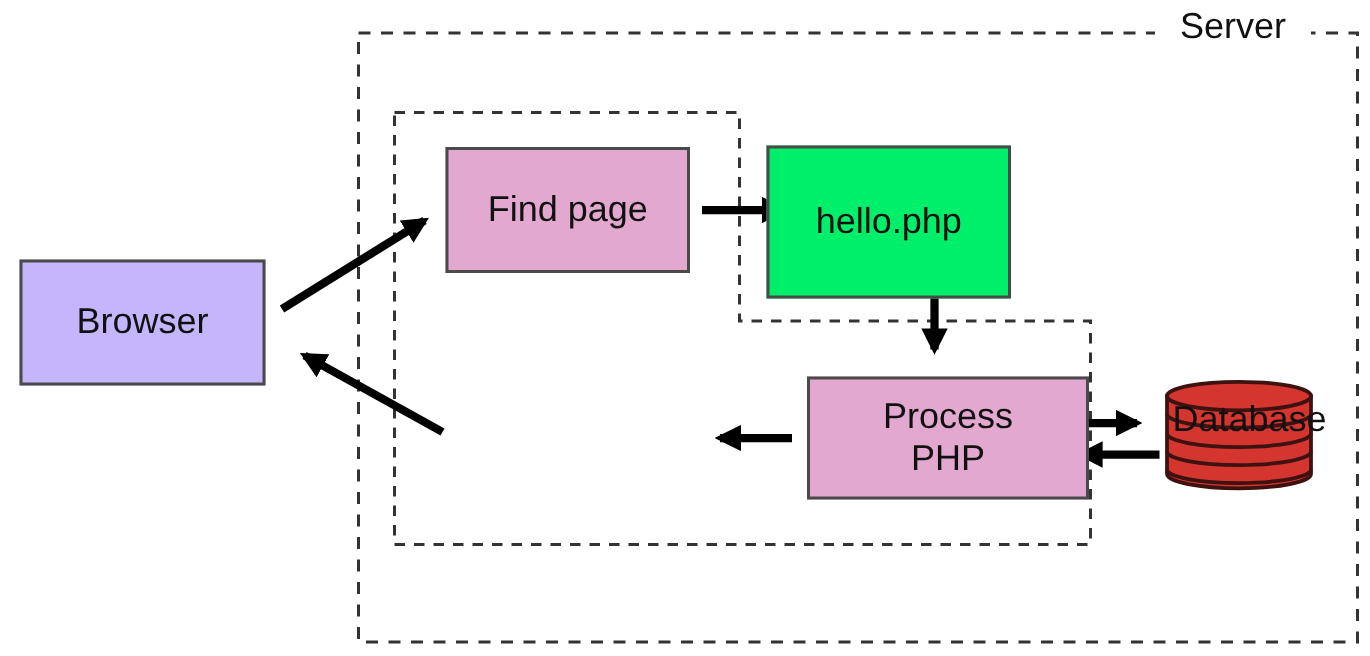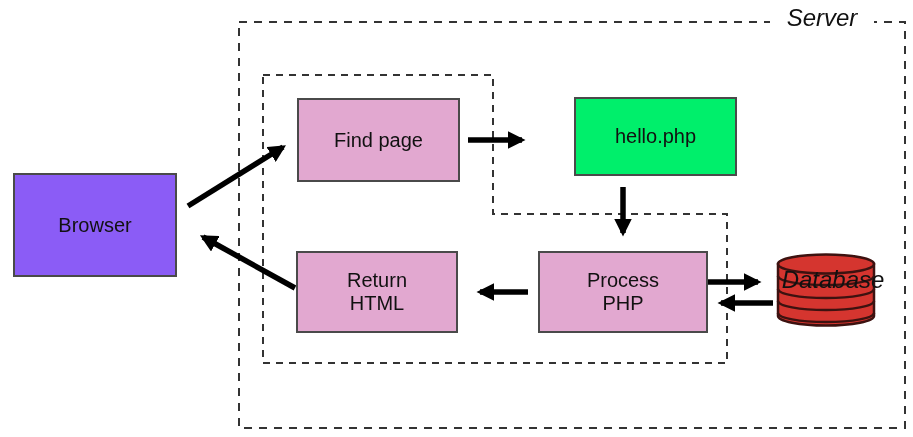--- a/index.html
+++ b/index.html
@@ -4,31 +4,31 @@
 <style>
   html,body{margin:0;padding:0;background:#fff;}
   #canvas{
     position:relative;width:913px;height:437px;background:#ffffff;
     font-family:"Liberation Sans", sans-serif;overflow:hidden;
   }
   #shapes{position:absolute;left:0;top:0;width:913px;height:437px;}
   .node{
     position:absolute;display:flex;align-items:center;justify-content:center;
     box-sizing:border-box;border:2px solid #4a4a4a;
-    font-size:20px;color:#111;text-align:center;white-space:pre-line;line-height:1.15;
+    font-size:24px;color:#111;text-align:center;white-space:pre-line;line-height:1.15;
   }
-  .node-browser{left:13px;top:173px;width:164px;height:104px;background:#8b5cf6;}
+  .node-browser{left:13px;top:173px;width:164px;height:84px;background:#c4b5fd;}
   .node-pink{background:#e2a8d0;}
   .node-find{left:297px;top:98px;width:163px;height:84px;}
-  .node-hello{left:574px;top:97px;width:163px;height:79px;background:#00ef6b;}
+  .node-hello{left:511px;top:97px;width:163px;height:102px;background:#00ef6b;}
   .node-return{left:296px;top:251px;width:162px;height:82px;}
-  .node-process{left:538px;top:251px;width:170px;height:82px;}
+  .node-process{left:538px;top:251px;width:188px;height:82px;}
   .zone-label{
     position:absolute;background:#ffffff;padding:0 6px;height:26px;line-height:26px;
-    font-size:24px;color:#111;text-align:center;font-style:italic;
+    font-size:24px;color:#111;text-align:center;
   }
   .label-server{left:770px;top:5px;width:92px;}
   .label-apache{left:283px;top:62px;width:106px;}
   .label-database{left:765px;top:221px;width:124px;background:transparent;margin-top:46px;}
 </style>
 </head>
 <body>
 
 <div id="canvas">
 
@@ -60,17 +60,15 @@
       <ellipse cx="826" cy="264" rx="48" ry="9.5" fill="#d5352f" stroke="#3d1210" stroke-width="2.5"></ellipse>
     </g>
   </svg>
 
   <div class="zone-label label-server">Server</div>
   <div class="zone-label label-database">Database</div>
 
   <div class="node node-browser">Browser</div>
   <div class="node node-pink node-find">Find page</div>
   <div class="node node-hello">hello.php</div>
-  <div class="node node-pink node-return">Return
-HTML</div>
   <div class="node node-pink node-process">Process
 PHP</div>
 </div>
 
 </body></html>

